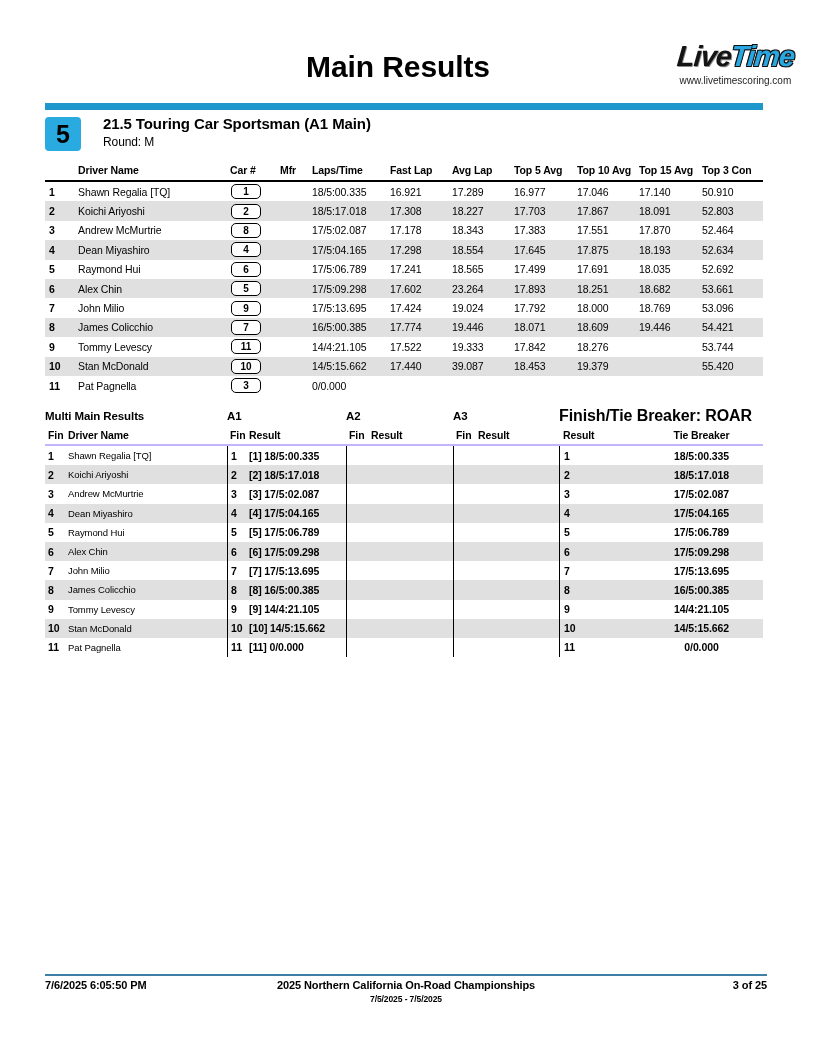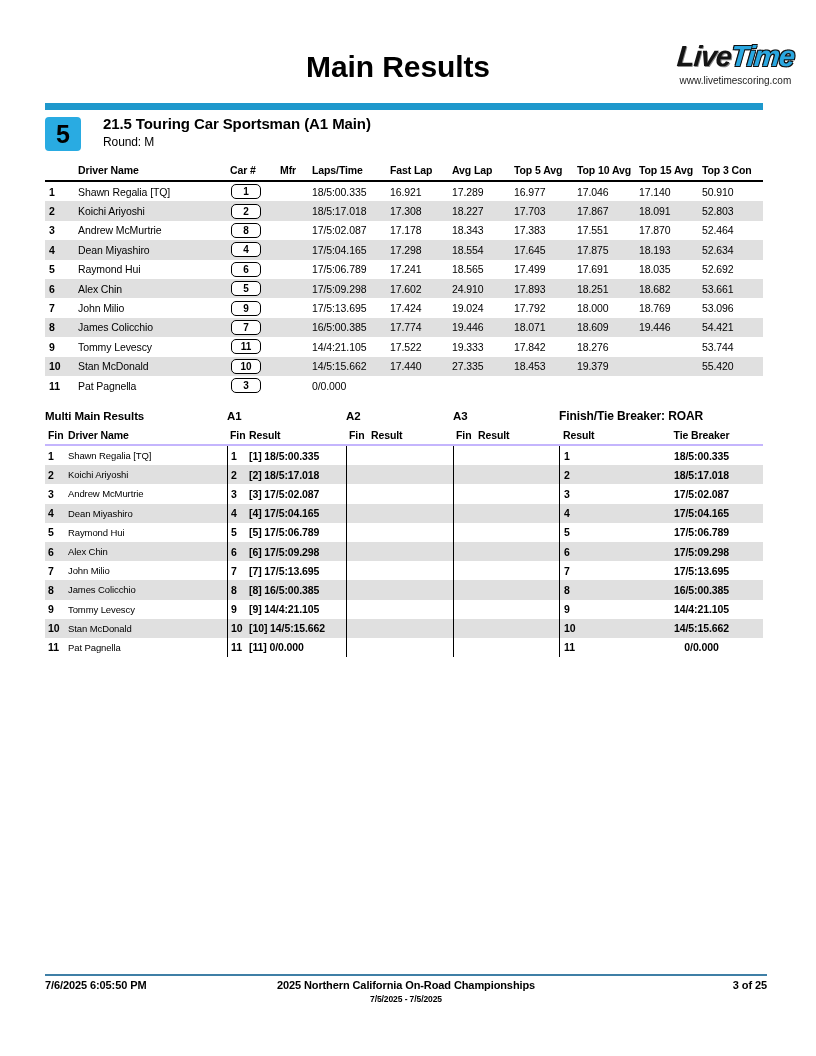--- a/index.html
+++ b/index.html
@@ -63,21 +63,21 @@
   .d.a2res{width:82px;font-weight:bold;}
   .d.a3fin{width:25px;border-left:1px solid #000;padding-left:3px;font-weight:bold;}
   .d.a3res{width:81px;font-weight:bold;}
   .d.rfin{width:81px;border-left:1px solid #000;padding-left:4px;font-weight:bold;}
   .d.tie{width:123px;font-weight:bold;justify-content:center;text-align:center;}
   .t2 .grow .d, .t2 .hrow .d{border-left:none;}
   .t2 .grow .gt{width:182px;}
   .t2 .grow .ga1{width:119px;}
   .t2 .grow .ga2{width:107px;}
   .t2 .grow .ga3{width:106px;}
-  .t2 .grow .gfin{width:204px;font-size:12px;}
+  .t2 .grow .gfin{width:204px;font-size:16px;}
   .stripe{background:#e0e0e0;}
 
   
   .footer{position:absolute;top:974px;left:45px;width:722px;border-top:2px solid #3f7fa6;
           padding-top:3px;display:flex;font-weight:bold;font-size:11px;}
   .f-left{width:215px;}
   .f-center{flex:1;text-align:center;}
   .f-dates{font-size:8.5px;margin-top:3px;}
   .f-right{width:215px;text-align:right;}
 </style>
@@ -184,21 +184,21 @@
     <div class="c t3">52.692</div>
   </div>
 
   <div class="row stripe">
     <div class="c pos">6</div>
     <div class="c name">Alex Chin</div>
     <div class="c car"><span class="car-badge">5</span></div>
     <div class="c mfr"></div>
     <div class="c laps">17/5:09.298</div>
     <div class="c fast">17.602</div>
-    <div class="c avg">24.910</div>
+    <div class="c avg">23.264</div>
     <div class="c t5">17.893</div>
     <div class="c t10">18.251</div>
     <div class="c t15">18.682</div>
     <div class="c t3">53.661</div>
   </div>
 
   <div class="row">
     <div class="c pos">7</div>
     <div class="c name">John Milio</div>
     <div class="c car"><span class="car-badge">9</span></div>
@@ -240,21 +240,21 @@
     <div class="c t3">53.744</div>
   </div>
 
   <div class="row stripe">
     <div class="c pos">10</div>
     <div class="c name">Stan McDonald</div>
     <div class="c car"><span class="car-badge">10</span></div>
     <div class="c mfr"></div>
     <div class="c laps">14/5:15.662</div>
     <div class="c fast">17.440</div>
-    <div class="c avg">27.335</div>
+    <div class="c avg">39.087</div>
     <div class="c t5">18.453</div>
     <div class="c t10">19.379</div>
     <div class="c t15"></div>
     <div class="c t3">55.420</div>
   </div>
 
   <div class="row">
     <div class="c pos">11</div>
     <div class="c name">Pat Pagnella</div>
     <div class="c car"><span class="car-badge">3</span></div>

